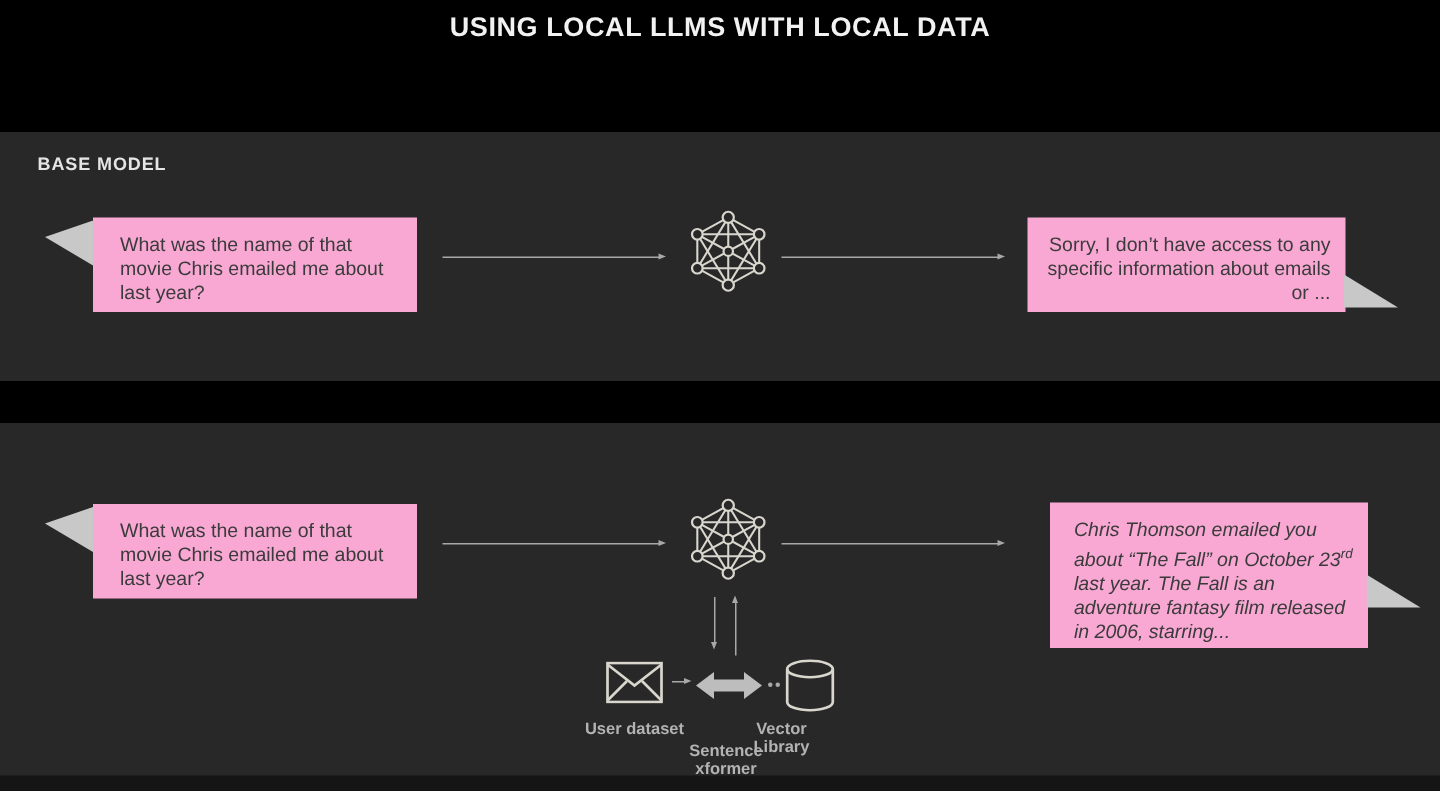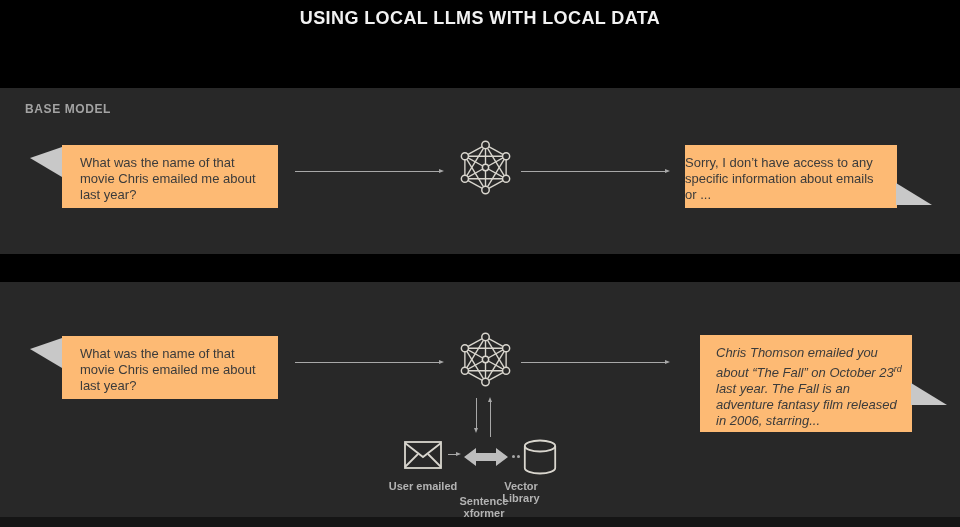--- a/index.html
+++ b/index.html
@@ -3,23 +3,23 @@
 <meta charset="utf-8">
 <style>
   html,body{margin:0;padding:0;background:#000;}
   body{width:960px;height:527px;position:relative;overflow:hidden;
        font-family:"Liberation Sans", sans-serif;}
   .title{position:absolute;left:0;top:8px;width:960px;text-align:center;
          color:#f2f2f2;font-size:18px;font-weight:bold;letter-spacing:.4px;}
   .panel{position:absolute;left:0;width:960px;background:#282828;}
   #panel1{top:88px;height:166px;}
   #panel2{top:282px;height:245px;}
-  .panel-header{position:absolute;left:25px;color:#a3a3a3;font-size:12px;
+  .panel-header{position:absolute;left:25px;color:#e5e5e5;font-size:12px;
                 font-weight:bold;letter-spacing:.6px;}
-  .bubble{position:absolute;background:#fdba74;color:#3b3b3b;}
+  .bubble{position:absolute;background:#f9a8d4;color:#3b3b3b;}
   .bubble .txt{font-size:13px;line-height:16px;padding:10px 10px 8px 18px;}
   .tail{position:absolute;display:block;}
   .tail polygon{fill:#c8c8c8;}
   .harrow{position:absolute;height:1px;background:#a8a8a8;}
   .harrow::after{content:'';position:absolute;right:-4px;top:-2px;
     border-left:5px solid #a8a8a8;border-top:2.5px solid transparent;border-bottom:2.5px solid transparent;}
   .varrow{position:absolute;width:1px;background:#a8a8a8;}
   .varrow.down::after{content:'';position:absolute;bottom:-4px;left:-2px;
     border-top:5px solid #a8a8a8;border-left:2.5px solid transparent;border-right:2.5px solid transparent;}
   .varrow.up::before{content:'';position:absolute;top:-4px;left:-2px;
@@ -80,21 +80,21 @@
       <circle cx="28" cy="28" r="3.2"></circle>
     </svg>
   </div>
 
   <div class="harrow" style="left:521px;top:83px;width:145px;"></div>
 
   <div class="bubble" style="left:685px;top:57px;width:212px;height:63px;">
     <svg class="tail" style="left:211px;top:38px;" width="38" height="24">
       <polygon points="0,0 36,22 0,22"></polygon>
     </svg>
-    <div class="txt" style="padding-left:0;">Sorry, I don’t have access to any specific information about emails or ...</div>
+    <div class="txt" style="padding-left:11px;text-align:right;">Sorry, I don’t have access to any specific information about emails or ...</div>
   </div>
 </div>
 
 <div class="panel" id="panel2">
 
   <div class="bubble" style="left:62px;top:54px;width:216px;height:63px;">
     <svg class="tail" style="left:-32px;top:2px;" width="32" height="32">
       <polygon points="32,0 32,30 0,11"></polygon>
     </svg>
     <div class="txt">What was the name of that movie Chris emailed me about last year?</div>
@@ -158,18 +158,18 @@
   </svg>
 
   <div class="dot" style="left:512px;top:173px;"></div>
   <div class="dot" style="left:517px;top:173px;"></div>
 
   <svg class="outline-icon" style="position:absolute;left:523px;top:157px;" width="34" height="37">
     <ellipse cx="17" cy="7" rx="15.2" ry="5.5"></ellipse>
     <path d="M1.8,7 L1.8,29 A15.2,5.5 0 0 0 32.2,29 L32.2,7"></path>
   </svg>
 
-  <div class="pipe-label" style="left:388px;top:199px;">User emailed</div>
+  <div class="pipe-label" style="left:388px;top:199px;">User dataset</div>
   <div class="pipe-label" style="left:449px;top:214px;">Sentence xformer</div>
   <div class="pipe-label" style="left:486px;top:199px;">Vector Library</div>
 </div>
 
 <div class="bottom-edge"></div>
 
 </body></html>

